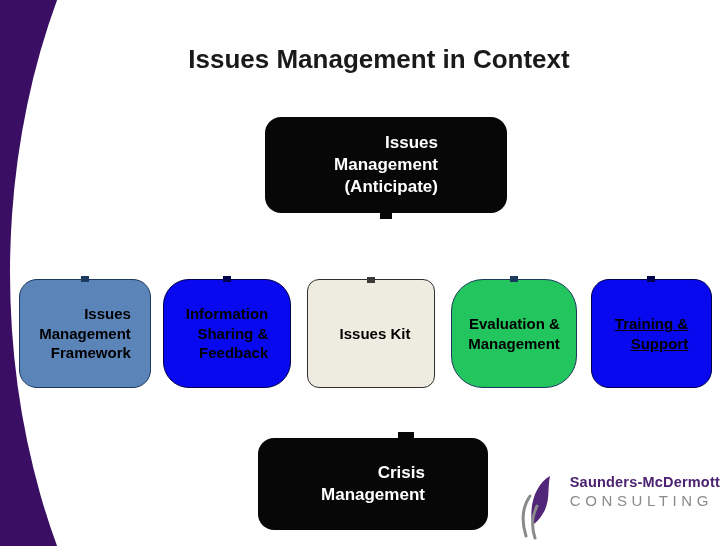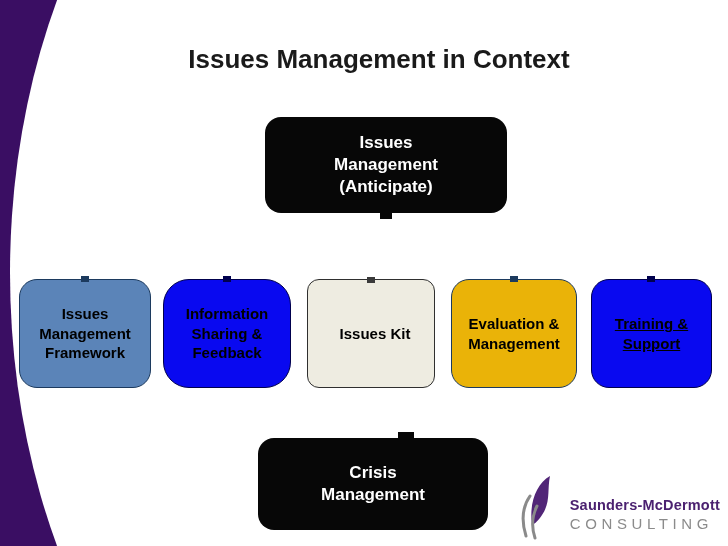--- a/index.html
+++ b/index.html
@@ -37,21 +37,21 @@
     color: #1a1a1a;
     letter-spacing: 0px;
     margin: 0;
   }
 
   .dbox {
     position: absolute;
     display: flex;
     align-items: center;
     justify-content: center;
-    text-align: center;
+    text-align: right;
     font-weight: bold;
     white-space: pre-line;
     box-sizing: border-box;
   }
   .black-box {
     border-radius: 16px;
     font-size: 17px;
     line-height: 1.28;
   }
   .top-box    { left: 265px; top: 117px; width: 242px; height: 96px; }
@@ -73,21 +73,20 @@
   .b3 { left: 307px; width: 128px; }
   .b4 { left: 451px; width: 126px; }
   .b5 { left: 591px; width: 121px; text-decoration: underline; }
 
   .stub { position: absolute; z-index: 2; }
 
   .logo {
     position: absolute;
     right: 8px; bottom: 6px;
     display: flex;
-    align-items: flex-end;
     gap: 12px;
   }
   .logo-mark { width: 38px; height: 66px; flex: 0 0 auto; }
   .logo-text { padding-bottom: 8px; }
   .logo-name {
     font-size: 14.5px;
     font-weight: bold;
     letter-spacing: 0.2px;
   }
   .logo-tagline {
@@ -123,21 +122,21 @@
     <div class="dbox mid-box steel b1" style="background-color: rgb(91, 132, 184); color: rgb(0, 0, 0);">Issues
 Management
 Framework</div>
 
     <div class="dbox mid-box bright b2" style="background-color: rgb(9, 9, 240); color: rgb(0, 0, 0);">Information
 Sharing &amp;
 Feedback</div>
 
     <div class="dbox mid-box cream b3" style="background-color: rgb(238, 236, 225); color: rgb(0, 0, 0); padding-left: 8px;">Issues Kit</div>
 
-    <div class="dbox mid-box steel b4" style="background-color: #eab308; color: rgb(0, 0, 0);">Evaluation &amp;
+    <div class="dbox mid-box steel b4" style="background-color: #22c55e; color: rgb(0, 0, 0); border-radius: 32px;">Evaluation &amp;
 Management</div>
 
     <div class="dbox mid-box bright b5" style="background-color: rgb(9, 9, 240); color: rgb(0, 0, 0);">Training &amp;
 Support</div>
 
     <div class="dbox black-box bottom-box" style="background-color: rgb(7, 7, 7); color: rgb(255, 255, 255);">Crisis
 Management</div>
 
     <div class="logo">
       <svg class="logo-mark" viewBox="0 0 38 66" xmlns="http://www.w3.org/2000/svg">

